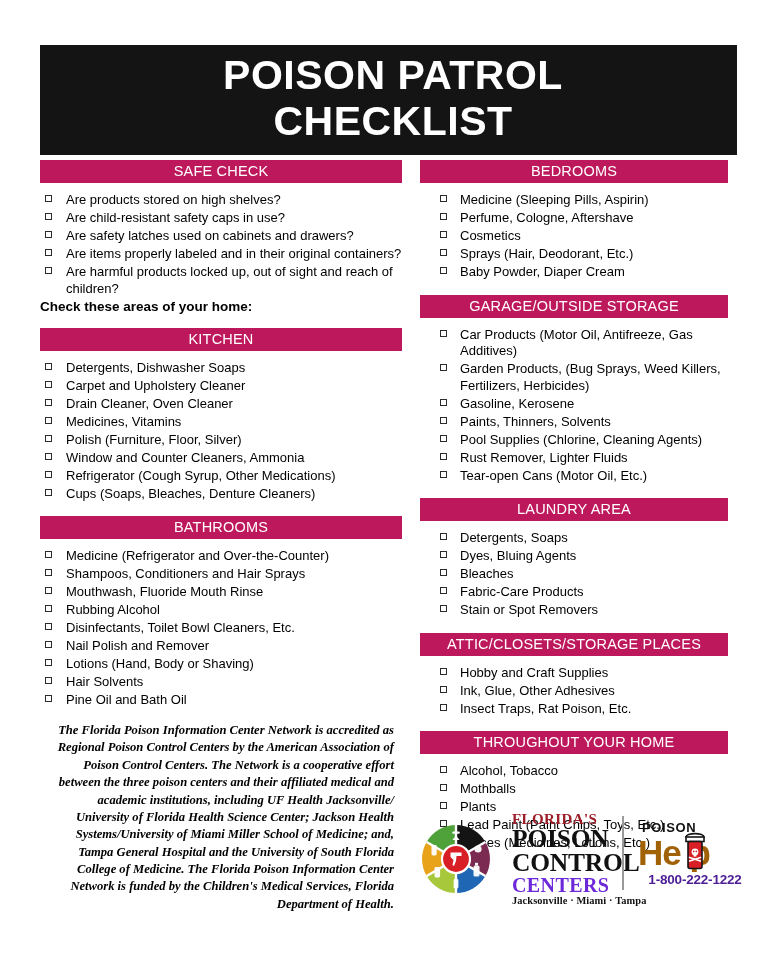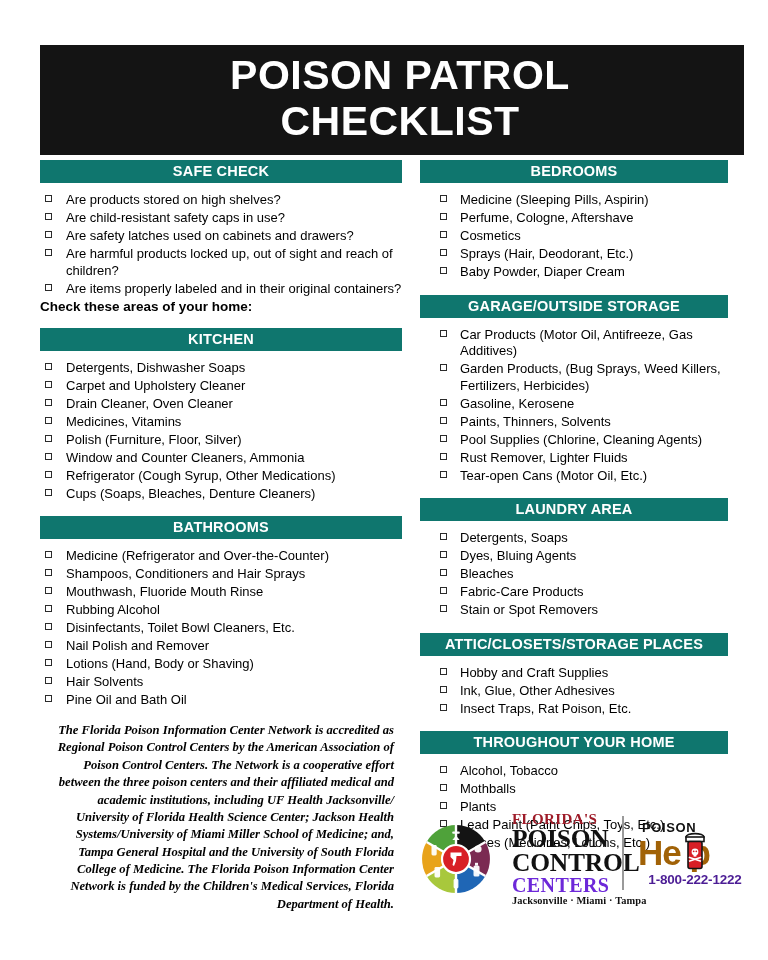--- a/index.html
+++ b/index.html
@@ -23,44 +23,44 @@
     box-sizing: border-box;
   }
 
   
   .title-banner {
     position: absolute;
     left: 40px;
     top: 45px;
     width: 688px;
     background: #141414;
-    padding: 8px 0 10px 16px;
+    padding: 8px 0 10px 9px;
     text-align: center;
   }
   .title-line {
     color: #ffffff;
     font-weight: bold;
     font-size: 41px;
     line-height: 1.12;
     letter-spacing: 0.5px;
     font-family: "Liberation Sans", sans-serif;
   }
 
   
   .col {
     position: absolute;
     top: 160px;
   }
   .col-left  { left: 40px;  width: 362px; }
   .col-right { left: 420px; width: 308px; }
 
   .section-bar {
-    background: #0f766e;
+    background: #be185d;
     color: #ffffff;
-    font-weight: bold;
+    font-weight: normal;
     font-size: 14.5px;
     text-align: center;
     padding: 3px 0 4px 0;
     letter-spacing: 0.2px;
     margin-top: 14px;
   }
   .col > .section-bar:first-child { margin-top: 0; }
 
   ul.check-list {
     list-style: none;
@@ -229,22 +229,22 @@
     <div class="title-line">CHECKLIST</div>
   </div>
 
   <div class="col col-left">
 
     <div class="section-bar">SAFE CHECK</div>
     <ul class="check-list">
       <li><span class="cbox"></span><span>Are products stored on high shelves?</span></li>
       <li><span class="cbox"></span><span>Are child-resistant safety caps in use?</span></li>
       <li><span class="cbox"></span><span>Are safety latches used on cabinets and drawers?</span></li>
+      <li><span class="cbox"></span><span>Are items properly labeled and in their original containers?</span></li>
       <li><span class="cbox"></span><span>Are harmful products locked up, out of sight and reach of children?</span></li>
-      <li><span class="cbox"></span><span>Are items properly labeled and in their original containers?</span></li>
     </ul>
 
     <div class="lead-note">Check these areas of your home:</div>
 
     <div class="section-bar">KITCHEN</div>
     <ul class="check-list">
       <li><span class="cbox"></span><span>Detergents, Dishwasher Soaps</span></li>
       <li><span class="cbox"></span><span>Carpet and Upholstery Cleaner</span></li>
       <li><span class="cbox"></span><span>Drain Cleaner, Oven Cleaner</span></li>
       <li><span class="cbox"></span><span>Medicines, Vitamins</span></li>

